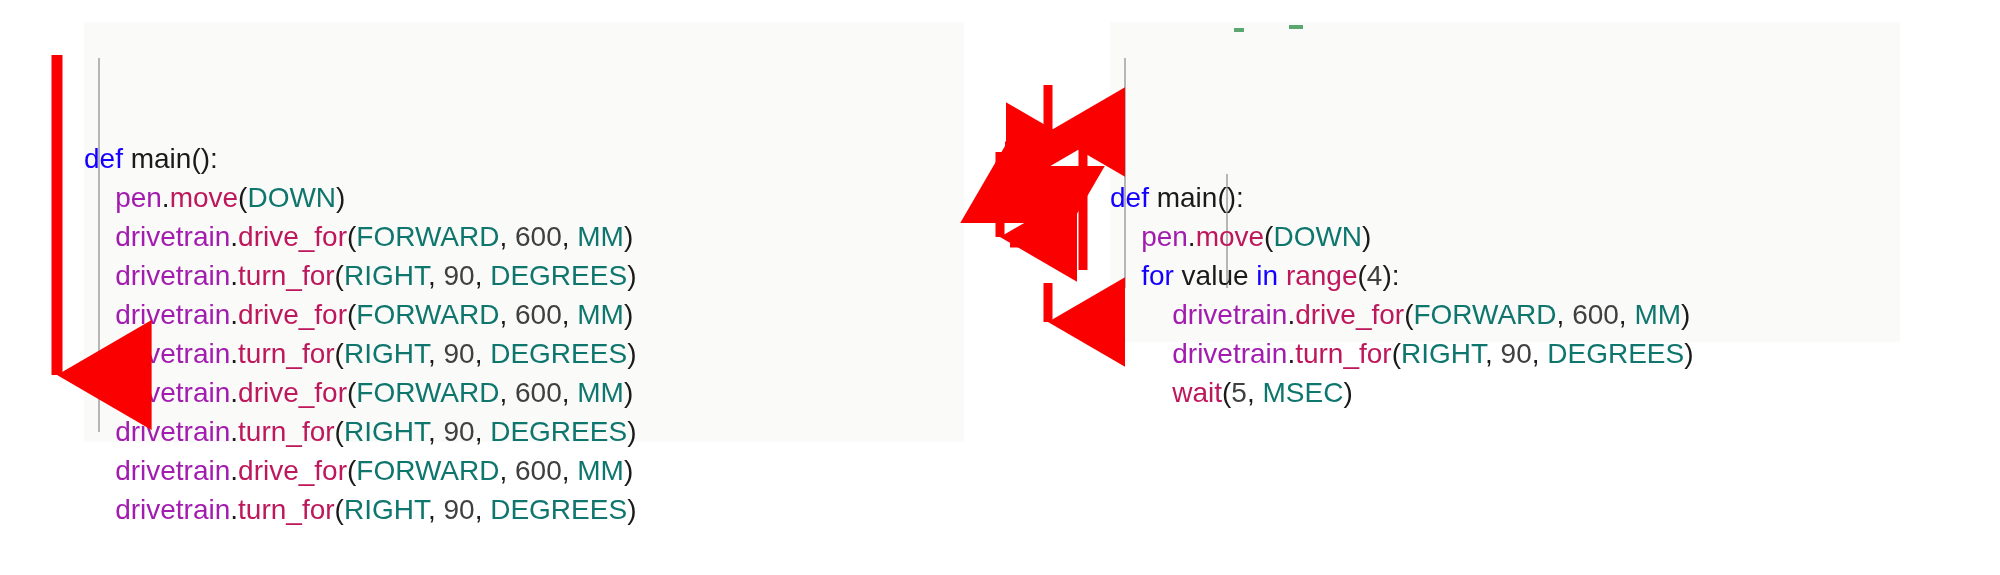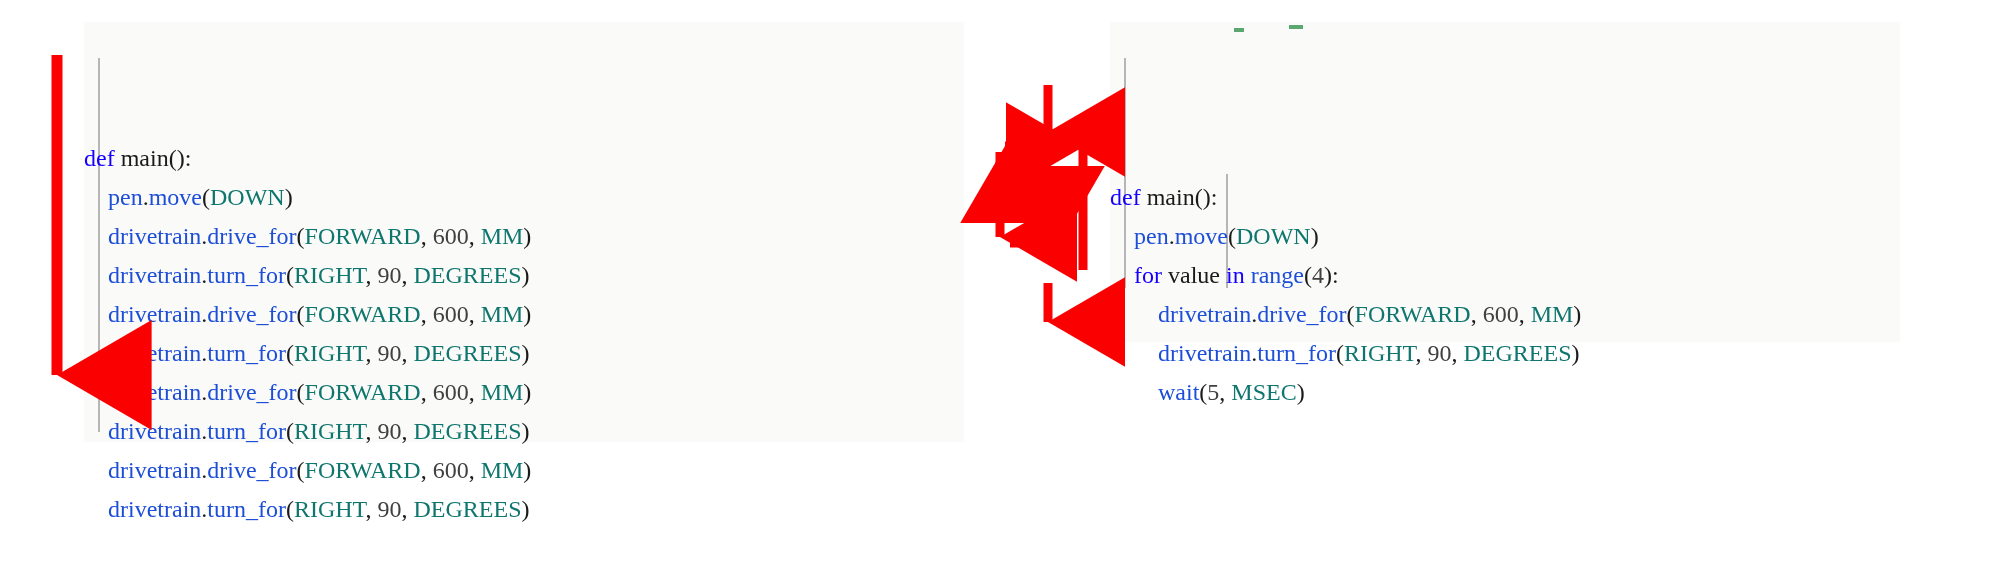--- a/index.html
+++ b/index.html
@@ -19,22 +19,22 @@
     position: relative;
     width: 2000px;
     height: 575px;
     background: #ffffff;
   }
 
   
   .code-panel {
     position: absolute;
     background: #fafaf8;
-    font-family: Liberation Serif, serif;
-    font-size: 24px;
+    font-family: Liberation Sans, sans-serif;
+    font-size: 28px;
     line-height: 39px;
     white-space: pre;
     color: #1a1a1a;
   }
   #left-panel  { left: 84px;  top: 22px;  width: 880px;  height: 420px; }
   #right-panel { left: 1110px; top: 22px; width: 790px;  height: 320px; }
 
   .code-line {
     height: 39px;
     white-space: pre;
@@ -44,22 +44,22 @@
   
   .indent-guide {
     position: absolute;
     width: 2px;
     background: #b6b6b6;
   }
 
   
   .tok-kw      { color: #1500ff; }      
   .tok-plain   { color: #1a1a1a; }      
-  .tok-obj     { color: #1d4ed8; }      
-  .tok-fn      { color: #1d4ed8; }      
+  .tok-obj     { color: #a21caf; }      
+  .tok-fn      { color: #be185d; }      
   .tok-const   { color: #0f766e; }      
   .tok-num     { color: #404040; }      
 
   
   .annot-svg {
     position: absolute;
     left: 0; top: 0;
     width: 2000px; height: 575px;
     pointer-events: none;
   }

